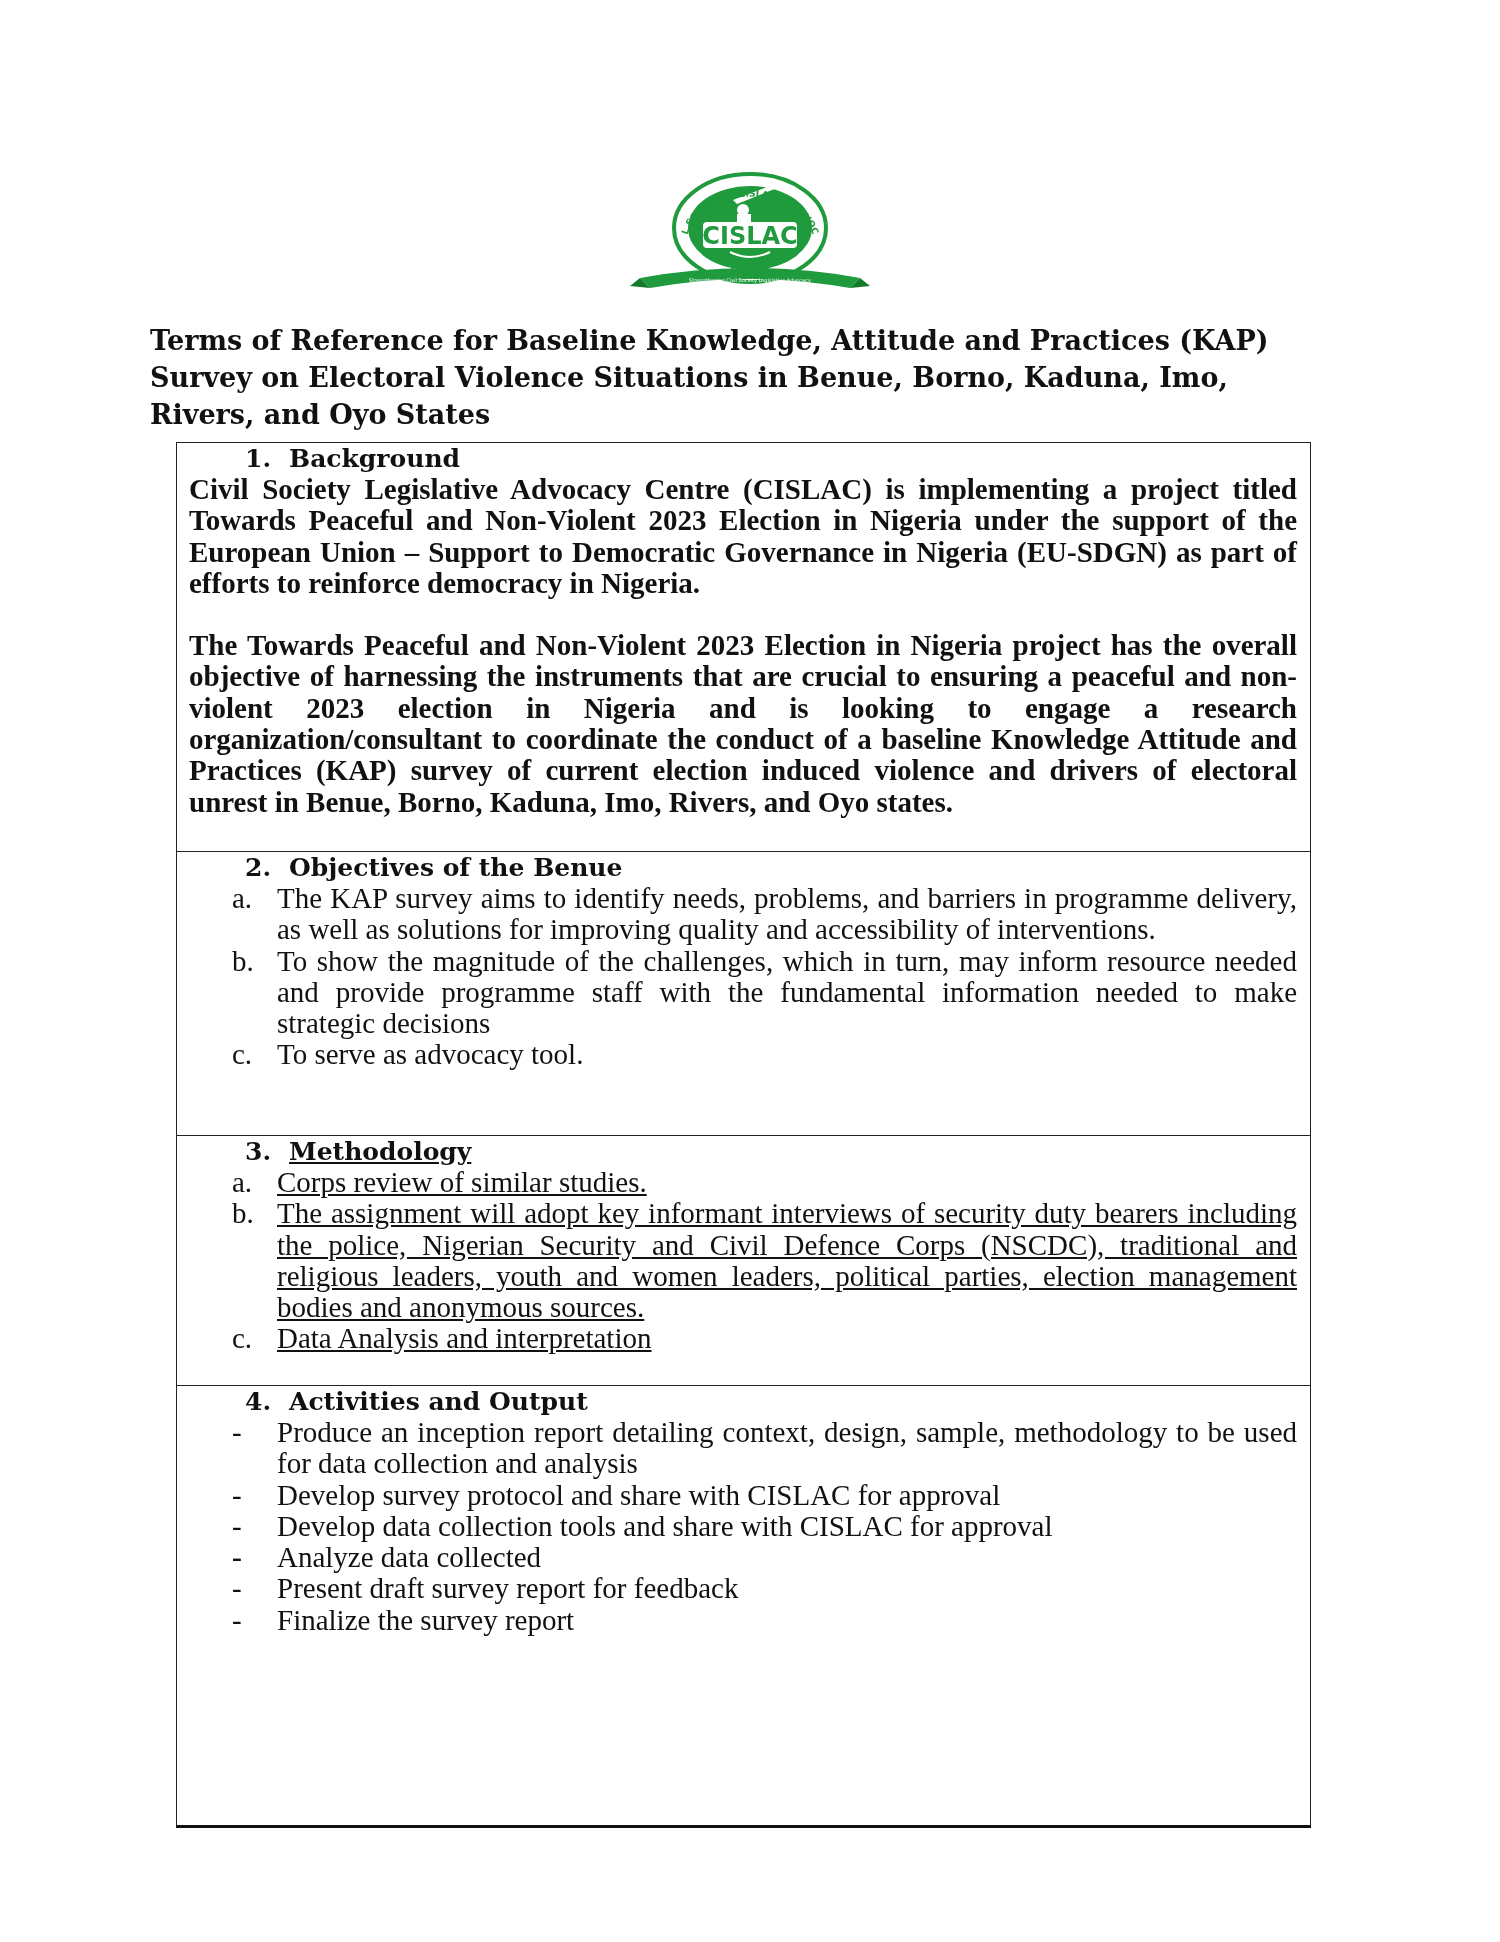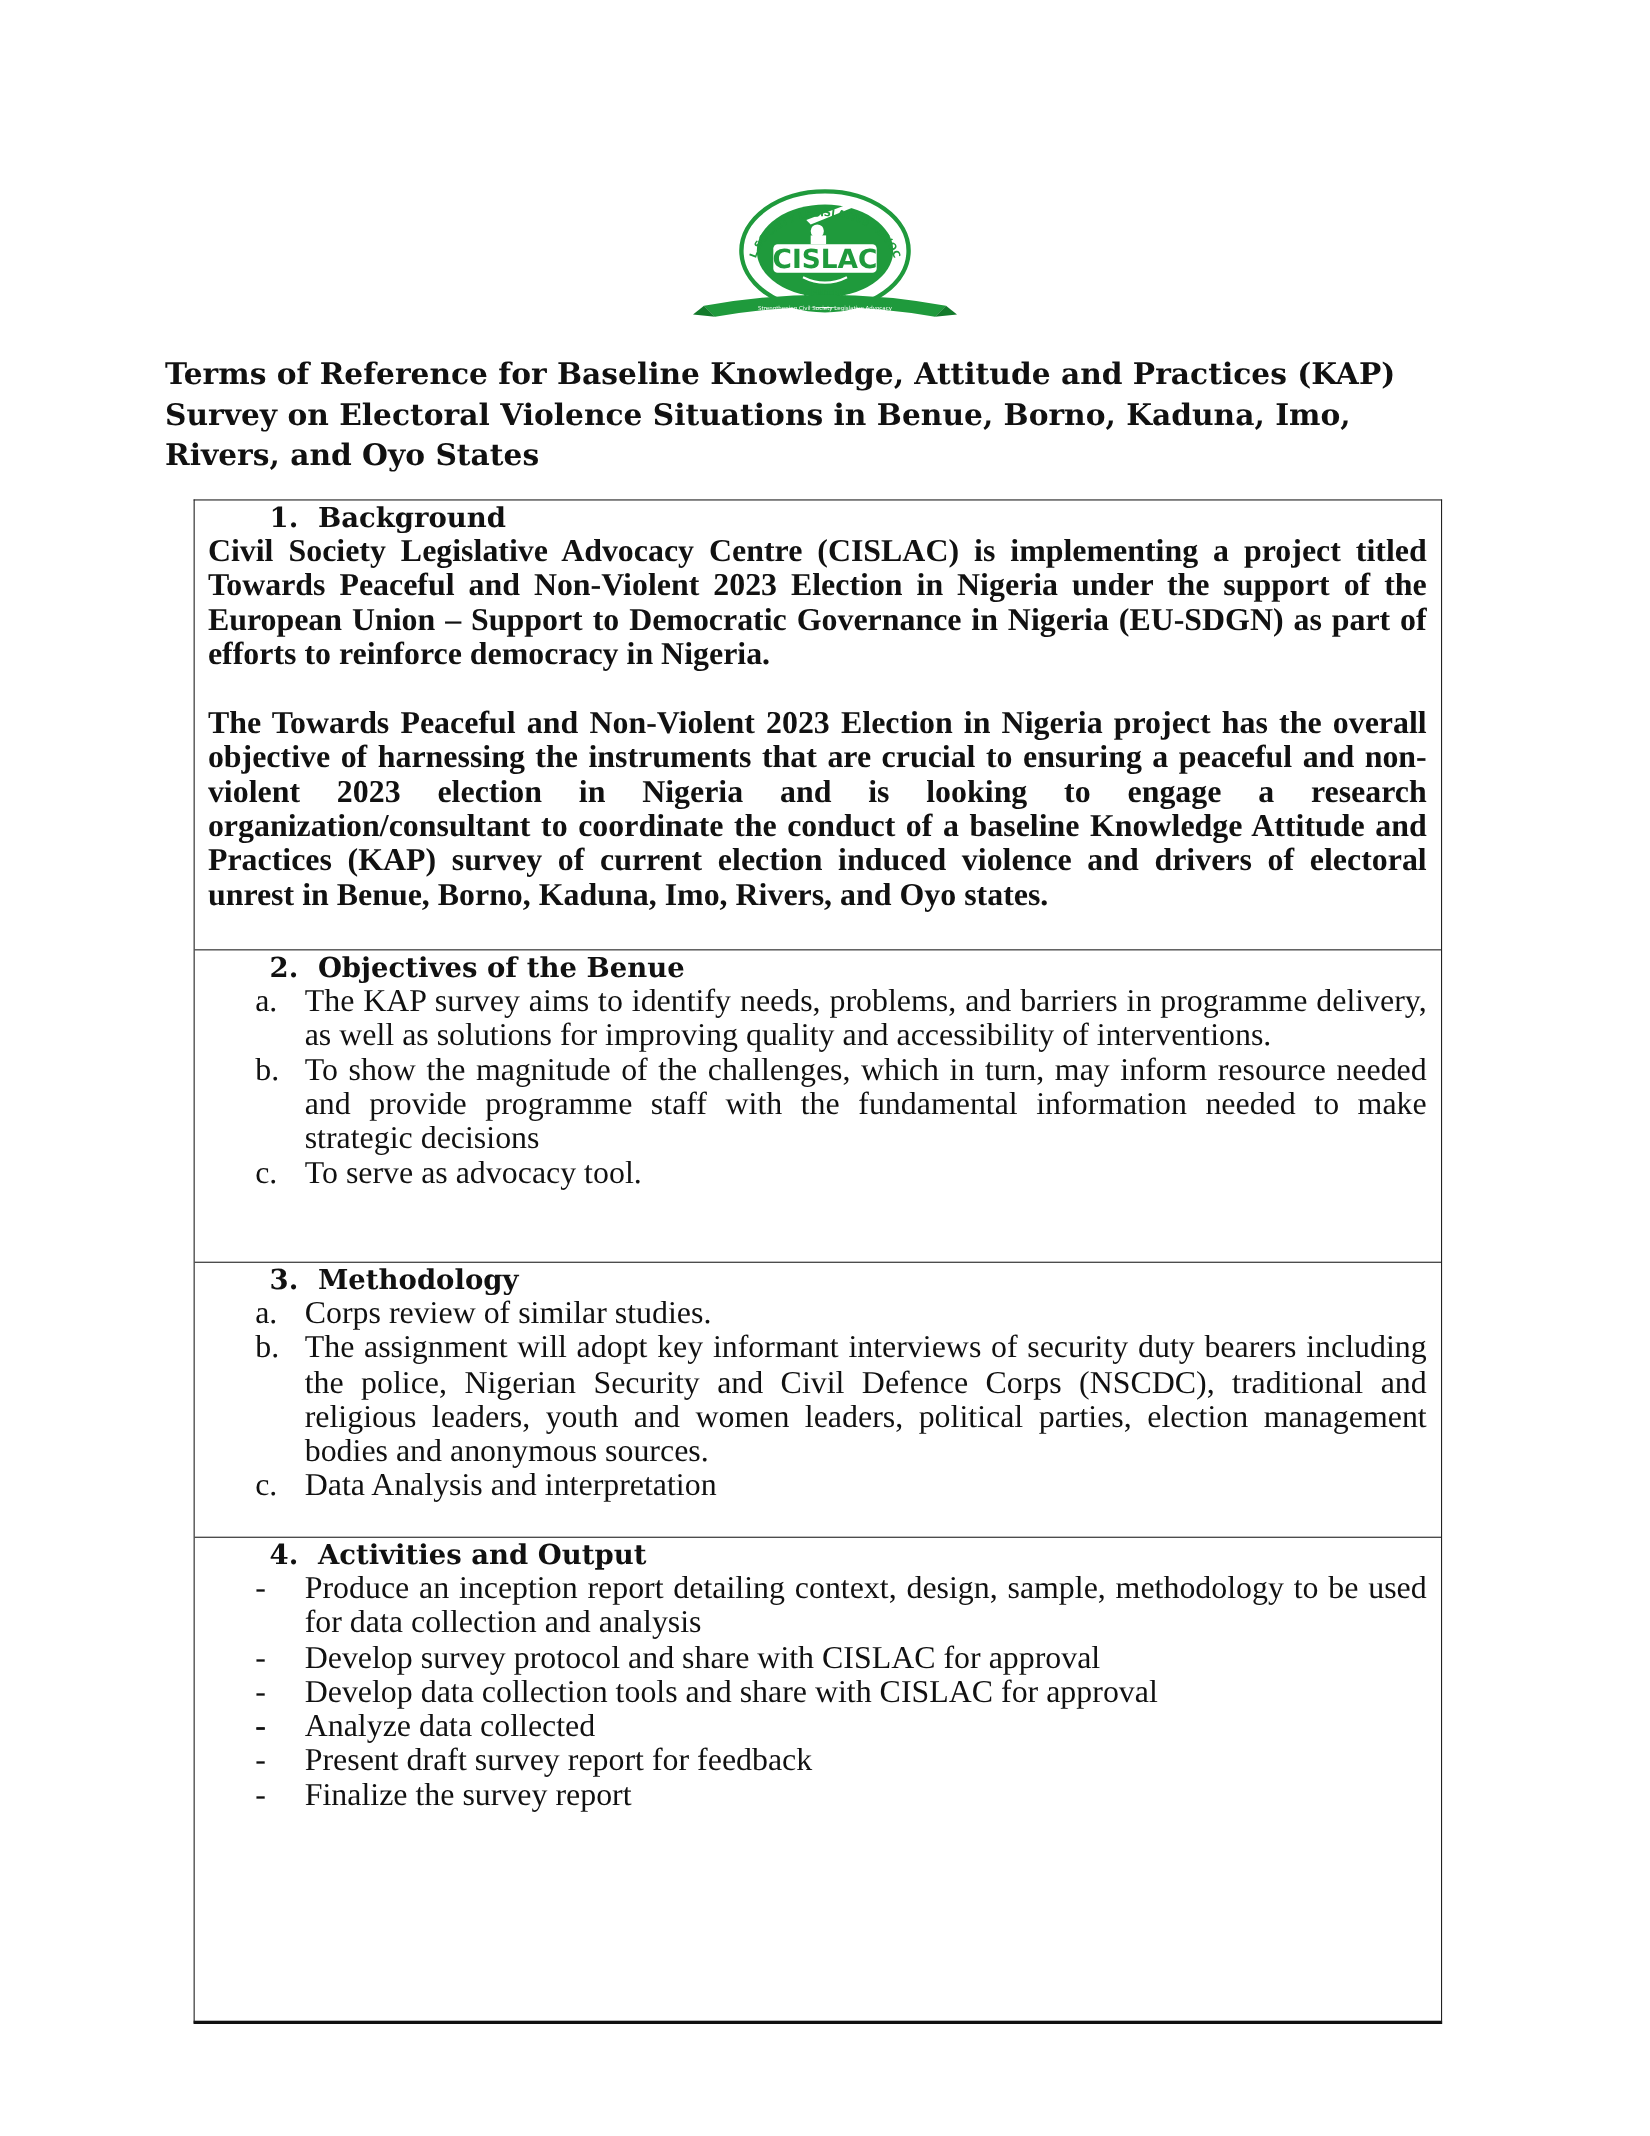--- a/index.html
+++ b/index.html
@@ -1,36 +1,36 @@
 <!DOCTYPE html>
 <html><head>
 <meta charset="utf-8">
 <style>
   html, body { margin: 0; padding: 0; background: #ffffff; }
   body { width: 1500px; height: 1942px; position: relative; overflow: hidden;
          font-family: "DejaVu Serif", "Liberation Serif", serif; color: #111; }
   .logo { position: absolute; left: 625px; top: 170px; width: 250px; height: 135px; }
   .title { position: absolute; left: 150px; width: 1200px; top: 322px; text-align: left;
            font-family: "DejaVu Serif", serif; font-weight: bold; font-size: 27px; line-height: 37px; }
-  .box { position: absolute; left: 176px; top: 454px; width: 1133px; border: 1.5px solid #222;
+  .box { position: absolute; left: 176px; top: 442px; width: 1133px; border: 1.5px solid #222;
          border-bottom: 3px solid #111; }
   .section { border-top: 1.5px solid #222; padding: 0 13px 0 12px; box-sizing: border-box; }
   .section:first-child { border-top: none; }
   .sec-head { font-weight: bold; font-size: 25px; line-height: 31px; padding-left: 56px; margin-top: 0px; }
   .sec-head .num { display: inline-block; width: 44px; }
   p.para { margin: 0; font-family: "Liberation Serif", serif; font-size: 29px; line-height: 31.3px;
            text-align: justify; font-weight: bold; }
   .gap { height: 31px; }
   ol.items { list-style: none; margin: 0; padding: 0; }
   ol.items li { position: relative; padding-left: 88px; font-family: "Liberation Serif", serif;
                 font-size: 29px; line-height: 31.3px; text-align: justify; }
   ol.items li .marker { position: absolute; left: 43px; top: 0; }
   .s1 { height: 408px; padding-top: 0; }
   .s2 { height: 284px; }
-  .s3 { height: 250px; }
+  .s3 { height: 250px; text-decoration: underline; }
   .s4 { height: 440px; }
 </style>
 </head>
 <body>
 
 <div class="logo">
   <svg width="250" height="135" viewBox="0 0 250 135">
     <ellipse cx="125" cy="58" rx="76" ry="54" fill="#ffffff" stroke="#1f9a3c" stroke-width="4"></ellipse>
     <ellipse cx="125" cy="58" rx="62" ry="42" fill="#1f9a3c"></ellipse>
     <rect x="63" y="56" width="124" height="26" fill="#ffffff" opacity="0.0"></rect>

